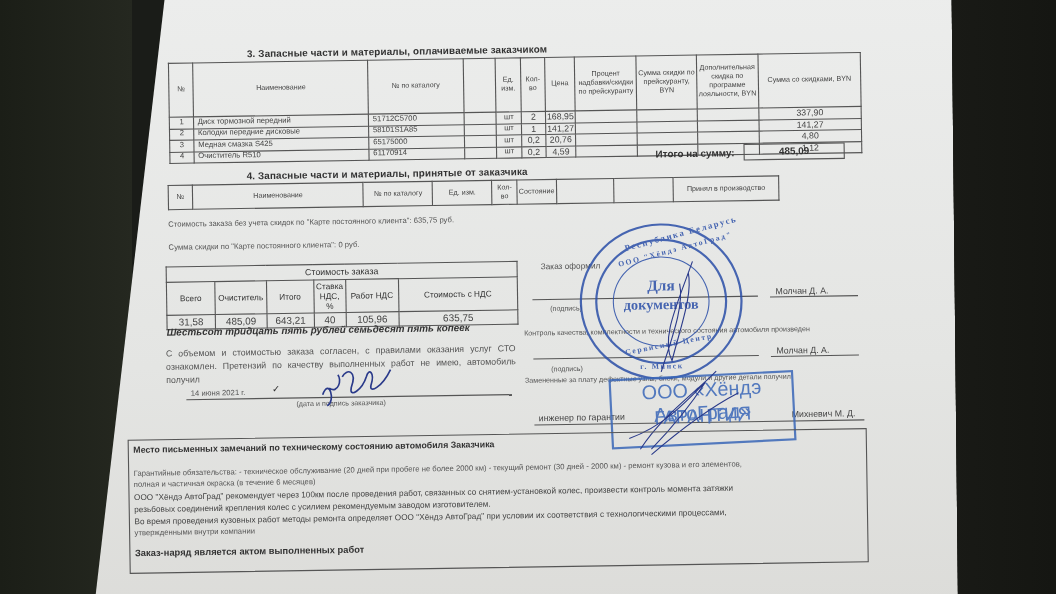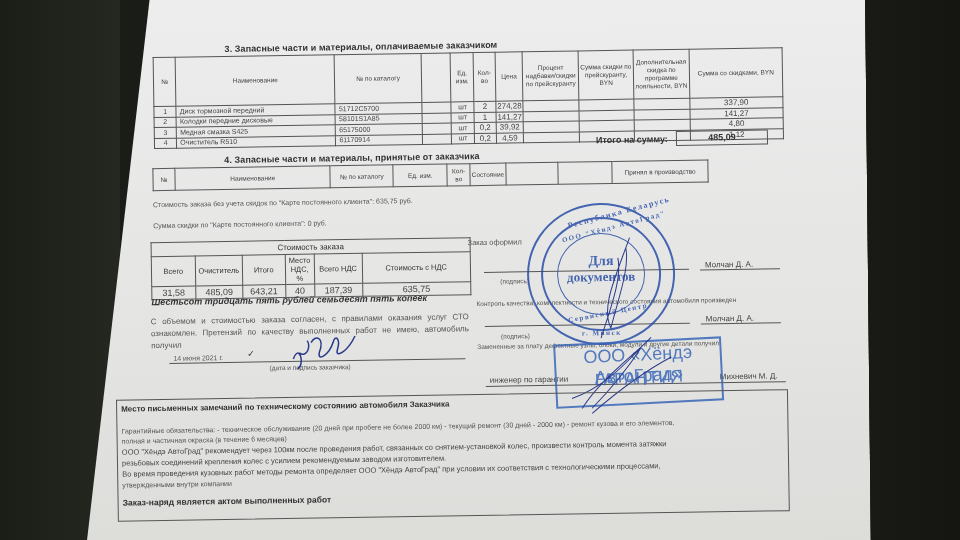--- a/index.html
+++ b/index.html
@@ -144,21 +144,21 @@
       <th style="width:55px">Дополнительная скидка по программе лояльности, BYN</th>
       <th style="width:92px">Сумма со скидками, BYN</th>
     </tr>
     <tr>
       <td>1</td>
       <td class="left">Диск тормозной передний</td>
       <td class="left">51712C5700</td>
       <td></td>
       <td>шт</td>
       <td class="num">2</td>
-      <td class="num">274,28</td>
+      <td class="num">168,95</td>
       <td></td>
       <td></td>
       <td></td>
       <td class="num">337,90</td>
     </tr>
     <tr>
       <td>2</td>
       <td class="left">Колодки передние дисковые</td>
       <td class="left">58101S1A85</td>
       <td></td>
@@ -170,21 +170,21 @@
       <td></td>
       <td class="num">141,27</td>
     </tr>
     <tr>
       <td>3</td>
       <td class="left">Медная смазка S425</td>
       <td class="left">65175000</td>
       <td></td>
       <td>шт</td>
       <td class="num">0,2</td>
-      <td class="num">39,92</td>
+      <td class="num">20,76</td>
       <td></td>
       <td></td>
       <td></td>
       <td class="num">4,80</td>
     </tr>
     <tr>
       <td>4</td>
       <td class="left">Очиститель  R510</td>
       <td class="left">61170914</td>
       <td></td>
@@ -224,47 +224,47 @@
 
   <table class="tc" style="left:151px; top:237px; width:320px;">
     <tbody>
         <tr>
       <th colspan="6" class="hdr">Стоимость заказа</th>
     </tr>
     <tr class="colh">
       <th style="width:44px">Всего</th>
       <th style="width:47px">Очиститель</th>
       <th style="width:43px">Итого</th>
-      <th style="width:29px">Место НДС, %</th>
-      <th style="width:48px">Всего НДС</th>
+      <th style="width:29px">Ставка НДС, %</th>
+      <th style="width:48px">Работ НДС</th>
       <th style="width:109px">Стоимость с НДС</th>
     </tr>
     <tr>
       <td>31,58</td>
       <td>485,09</td>
       <td>643,21</td>
       <td>40</td>
-      <td>187,39</td>
+      <td>105,96</td>
       <td>635,75</td>
     </tr>
   </tbody>
     </table>
   <div class="words" style="left:151px; top:292px;">Шестьсот тридцать пять рублей семьдесят пять копеек</div>
 
   <div class="agree" style="left:150px; top:311px; width:318px;">С объемом и стоимостью заказа согласен, с правилами оказания услуг СТО ознакомлен. Претензий по качеству выполненных работ не имею, автомобиль получил</div>
   <div class="small" style="left:172px; top:350px; font-size:7px;">14 июня 2021 г.</div>
   <div class="line" style="left:168px; top:358px; width:296px;"></div>
   <div class="small" style="left:268px; top:361px;">(дата и подпись заказчика)</div>
   <div class="small" style="left:246px; top:345px; font-size:9px; color:#333;">✓</div>
 
   <svg class="sig" style="left:288px; top:330px;" width="70" height="40">
     <path d="M4 26 C10 10, 16 32, 8 36 M10 20 C18 26, 22 12, 18 8 M22 10 C26 2, 36 4, 30 20 C28 30, 40 22, 44 10 C46 2, 52 6, 48 18 C46 26, 58 20, 66 4" stroke="#2a3a8a" stroke-width="1.5" fill="none"></path>
   </svg>
 
-  <div class="small" style="left:468px; top:238px; font-size:7.5px;">Заказ оформил</div>
+  <div class="small" style="left:492px; top:238px; font-size:7.5px;">Заказ оформил</div>
   <div class="line" style="left:484px; top:272px; width:205px;"></div>
   <div class="small" style="left:500px; top:278px;">(подпись)</div>
   <div class="sign-name" style="left:705px; top:264px;">Молчан Д. А.</div>
   <div class="line" style="left:700px; top:273px; width:80px;"></div>
 
   <div class="small" style="left:476px; top:300px;">Контроль качества, комплектности и технического состояния автомобиля произведен</div>
   <div class="line" style="left:484px; top:326px; width:205px;"></div>
   <div class="small" style="left:500px; top:333px;">(подпись)</div>
   <div class="sign-name" style="left:705px; top:318px;">Молчан Д. А.</div>
   <div class="line" style="left:700px; top:327px; width:80px;"></div>

